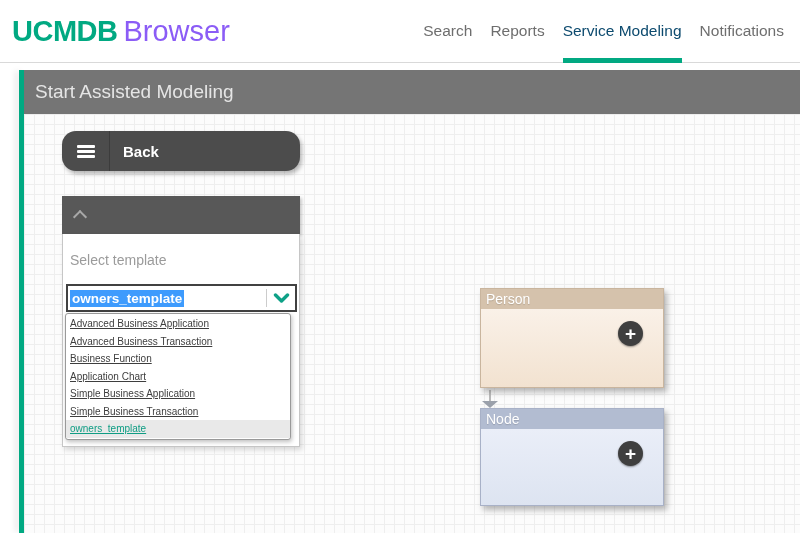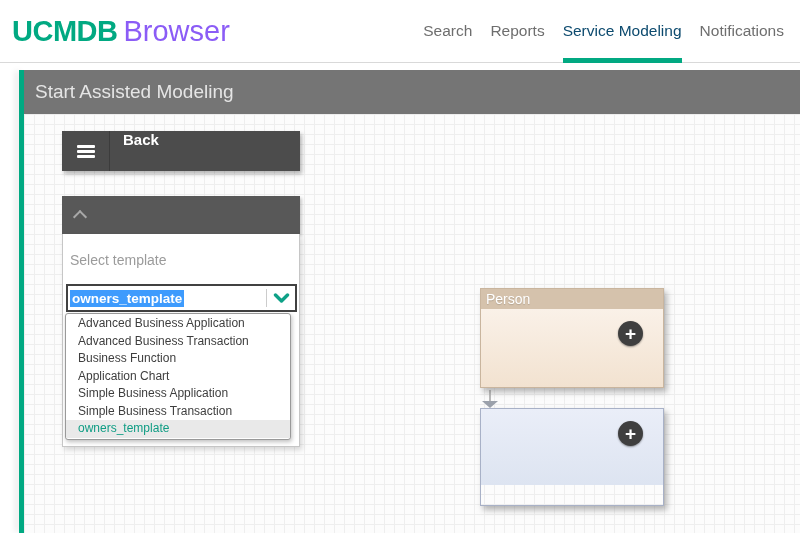--- a/index.html
+++ b/index.html
@@ -25,21 +25,21 @@
                   box-shadow:-4px 0 6px -1px rgba(0,0,0,0.15); }
 
   
   .canvas { position:absolute; left:24px; top:114px; right:0; bottom:0; background-color:#fcfcfc;
             background-image:linear-gradient(#eeeeee 1px, transparent 1px),
                              linear-gradient(90deg, #eeeeee 1px, transparent 1px);
             background-size:10px 10px; }
 
   
   .back-btn { position:absolute; left:62px; top:131px; width:238px; height:40px; background:#4c4c4c;
-              display:flex; box-shadow:2px 3px 4px rgba(0,0,0,0.28); cursor:pointer; }
+              display:flex; align-items:center; box-shadow:2px 3px 4px rgba(0,0,0,0.28); cursor:pointer;border-radius:14px; }
   .back-icon-wrap { width:48px; height:100%; display:flex; align-items:center; justify-content:center;
                     border-right:1px solid #3c3c3c; box-sizing:border-box; }
   .hamburger { width:18px; height:13px; display:flex; flex-direction:column; justify-content:space-between; }
   .hamburger span { height:3px; background:#fff; border-radius:1px; }
   .back-label { color:#fff; font-size:15px; font-weight:bold; margin-left:13px; }
 
   
   .panel-header { position:absolute; left:62px; top:196px; width:238px; height:38px; background:#585858;
                   color:#fff; display:flex; align-items:center; justify-content:space-between;
                   box-sizing:border-box; padding:0 13px; font-size:15px; font-weight:bold;
@@ -54,22 +54,22 @@
   .combo { position:absolute; left:3px; top:50px; width:231px; height:28px; border:2px solid #414141;
            background:#fff; box-sizing:border-box; display:flex; align-items:center; cursor:text; }
   .combo-value { background:#3e9bfd; color:#fff; font-weight:bold; font-size:13.5px;
                  padding:1px 2px; margin-left:2px; white-space:nowrap; }
   .combo-sep { width:1px; height:18px; background:#ccc; margin-left:auto; }
   .combo-caret { width:28px; display:flex; align-items:center; justify-content:center; cursor:pointer; }
 
   .droplist { position:absolute; left:2px; top:79px; width:226px; background:#fff;
               border:1px solid #999; border-radius:3px; box-shadow:1px 2px 4px rgba(0,0,0,0.25);
               box-sizing:border-box; padding:1px 0; z-index:5; }
-  .opt { height:17.5px; line-height:17.5px; font-size:12px; color:#3e3e3e; padding:0 12px;
-         white-space:nowrap; overflow:hidden; cursor:pointer; }
+  .opt { height:17.5px; line-height:17.5px; font-size:10px; color:#3e3e3e; padding:0 4px;
+         white-space:nowrap; overflow:hidden; cursor:pointer;text-decoration:underline; }
   .opt.selected { background:#e9e9e9; color:#0f9d84; }
 
   
   .cinode { position:absolute; width:184px; box-sizing:border-box;
             box-shadow:3px 4px 6px rgba(110,110,110,0.5); cursor:pointer; }
   .cinode-header { height:20px; color:#fff; font-size:14px; line-height:20px; padding-left:5px;
                    text-shadow:0 1px 1px rgba(0,0,0,0.15); }
   .person { left:480px; top:288px; height:100px; border:1px solid #c9b59e; }
   .person .cinode-header { background:#d5c2ac; }
   .person .cinode-body { background:linear-gradient(#faf1e8, #f2e2d0); height:calc(100% - 20px); position:relative; }
@@ -167,20 +167,21 @@
   <div class="cinode person">
     <div class="cinode-header">Person</div>
     <div class="cinode-body">
       <div class="add-btn">
         <span>+</span>
       </div>
     </div>
   </div>
 
   <div class="cinode nodebox">
+    <div class="cinode-header">Node</div>
     <div class="cinode-body">
       <div class="add-btn">
         <span>+</span>
       </div>
     </div>
   </div>
 
 </div>
 
 </body></html>

